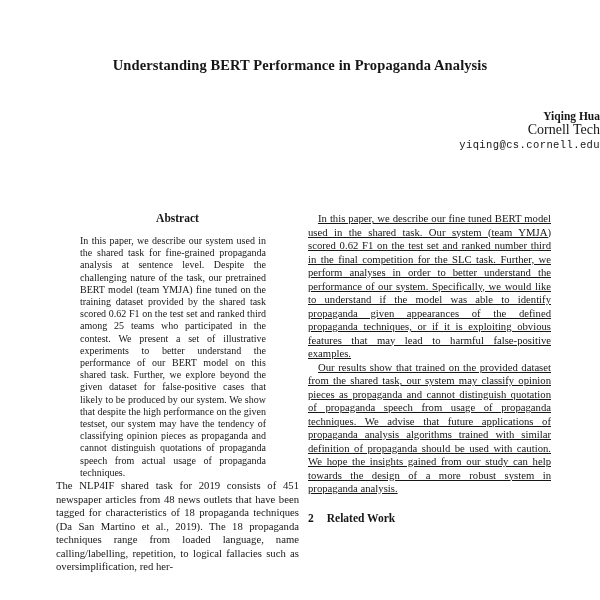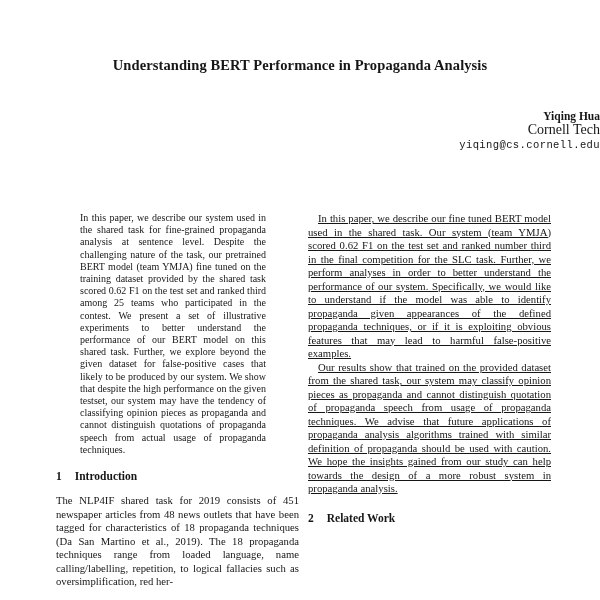--- a/index.html
+++ b/index.html
@@ -111,25 +111,23 @@
 
   <div class="paper-title">Understanding BERT Performance in Propaganda Analysis</div>
 
   <div class="author-block">
     <div class="author-name">Yiqing Hua</div>
     <div class="author-affil">Cornell Tech</div>
     <div class="author-email">yiqing@cs.cornell.edu</div>
   </div>
 
   <div class="col col-left">
+    <div class="abstract-heading">Abstract</div>
     <p class="abstract-body">In this paper, we describe our system used in the shared task for fine-grained propaganda analysis at sentence level. Despite the challenging nature of the task, our pretrained BERT model (team YMJA) fine tuned on the training dataset provided by the shared task scored 0.62 F1 on the test set and ranked third among 25 teams who participated in the contest. We present a set of illustrative experiments to better understand the performance of our BERT model on this shared task. Further, we explore beyond the given dataset for false-positive cases that likely to be produced by our system. We show that despite the high performance on the given testset, our system may have the tendency of classifying opinion pieces as propaganda and cannot distinguish quotations of propaganda speech from actual usage of propaganda techniques.</p>
 
-    <div class="section-heading">
-      <span class="sec-num">1</span><span>Introduction</span>
-    </div>
     <p class="body-para">The NLP4IF shared task for 2019 consists of 451 newspaper articles from 48 news outlets that have been tagged for characteristics of 18 propaganda techniques (Da San Martino et al., 2019). The 18 propaganda techniques range from loaded language, name calling/labelling, repetition, to logical fallacies such as oversimplification, red her-</p>
   </div>
 
   <div class="col col-right">
     <p class="body-para indent">In this paper, we describe our fine tuned BERT model used in the shared task. Our system (team YMJA) scored 0.62 F1 on the test set and ranked number third in the final competition for the SLC task. Further, we perform analyses in order to better understand the performance of our system. Specifically, we would like to understand if the model was able to identify propaganda given appearances of the defined propaganda techniques, or if it is exploiting obvious features that may lead to harmful false-positive examples.</p>
     <p class="body-para indent">Our results show that trained on the provided dataset from the shared task, our system may classify opinion pieces as propaganda and cannot distinguish quotation of propaganda speech from usage of propaganda techniques. We advise that future applications of propaganda analysis algorithms trained with similar definition of propaganda should be used with caution. We hope the insights gained from our study can help towards the design of a more robust system in propaganda analysis.</p>
 
     <div class="section-heading">
       <span class="sec-num">2</span><span>Related Work</span>
     </div>

